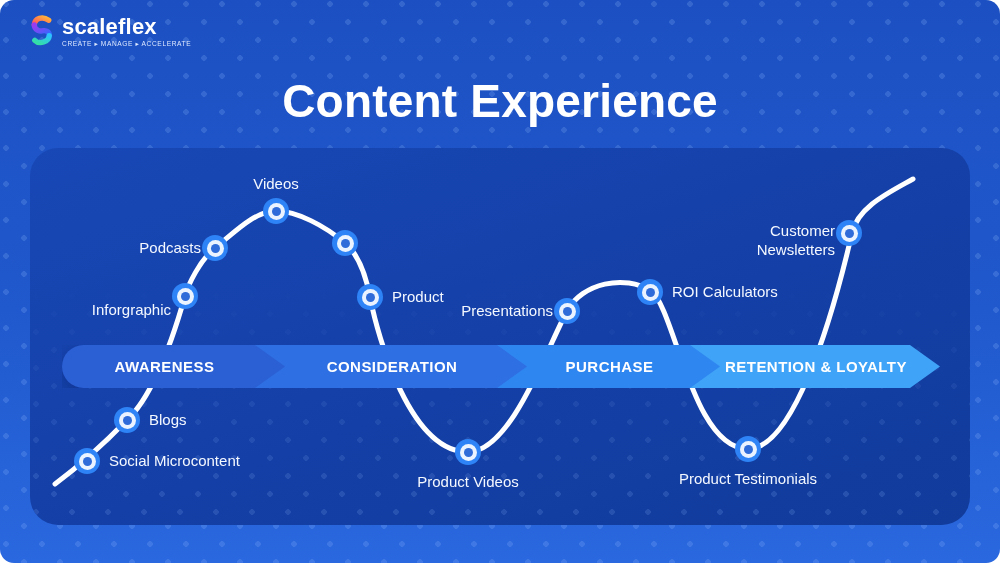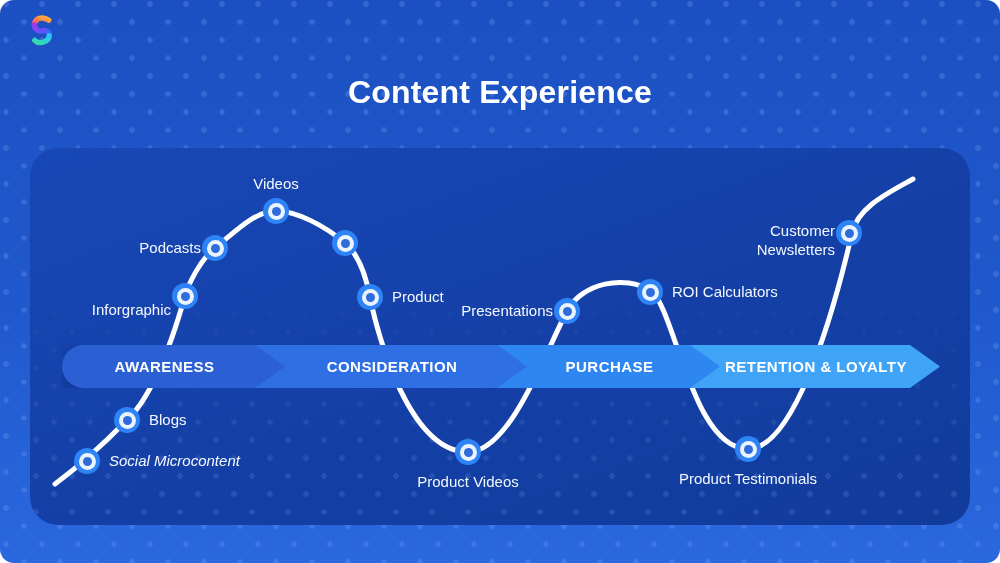--- a/index.html
+++ b/index.html
@@ -21,21 +21,21 @@
   }
 
   
   .logo{position:absolute;left:28px;top:15px;display:flex;align-items:flex-start;gap:7px;}
   .logo-mark{width:27px;height:31px;flex:0 0 auto;}
   .logo-text{display:flex;flex-direction:column;}
   .logo-word{color:#ffffff;font-size:22px;font-weight:bold;line-height:23px;letter-spacing:0.2px;}
   .logo-tag{color:#dfe9ff;font-size:6.6px;letter-spacing:0.62px;margin-top:2px;white-space:nowrap;}
   .title{
     position:absolute;left:0;right:0;top:74px;text-align:center;
-    color:#ffffff;font-size:32px;font-weight:bold;letter-spacing:0.2px;
+    color:#ffffff;font-size:46px;font-weight:bold;letter-spacing:0.2px;
   }
 
   
   .card{
     position:absolute;left:30px;top:148px;width:940px;height:377px;
     border-radius:28px;z-index:1;
     background:linear-gradient(160deg,#1848B6 0%,#143FA6 55%,#113C9C 100%);
   }
   .card::after{
     content:"";position:absolute;inset:0;border-radius:28px;pointer-events:none;
@@ -93,20 +93,24 @@
         </linearGradient>
         <linearGradient id="lg3" x1="1" y1="0" x2="0" y2="1">
           <stop offset="0" stop-color="#2DC2FF"></stop>
             <stop offset="1" stop-color="#35E0A1"></stop>
         </linearGradient>
       </defs>
       <path d="M 20 5 C 14 1, 6.5 3, 6 9.5" fill="none" stroke="url(#lg1)" stroke-width="5.2" stroke-linecap="round"></path>
       <path d="M 6 9.5 C 6 15, 12 16, 14.5 15.2 C 18 14.6, 20.8 16.5, 20.5 20" fill="none" stroke="url(#lg2)" stroke-width="5.2" stroke-linecap="round"></path>
       <path d="M 20.5 20 C 20 26, 11 29, 6.5 24.5" fill="none" stroke="url(#lg3)" stroke-width="5.2" stroke-linecap="round"></path>
     </svg>
+    <div class="logo-text">
+      <span class="logo-word">scaleflex</span>
+      <span class="logo-tag">CREATE ▸ MANAGE ▸ ACCELERATE</span>
+    </div>
   </div>
 
   <div class="title">Content Experience</div>
 
   <div class="card"></div>
 
   <svg class="curve-svg" viewBox="0 0 940 377">
     <path class="curve-path" d="
       M 25 336
       Q 60 310 97 272
@@ -137,21 +141,21 @@
       <span>RETENTION &amp; LOYALTY</span>
     </div>
   </div>
 
   <div class="points" id="points-layer">
       <div class="pt-marker" style="left: 74px; top: 448px;">
         <div class="pt-ring">
           <div class="pt-core"></div>
         </div>
       </div>
-      <div class="pt-label right" style="left: 109px; top: 451px; font-style: italic;">Social Microcontent</div>
+      <div class="pt-label right" style="left: 109px; top: 451px;">Social Microcontent</div>
       <div class="pt-marker" style="left: 114px; top: 407px;">
         <div class="pt-ring">
           <div class="pt-core"></div>
         </div>
       </div>
       <div class="pt-label right" style="left: 149px; top: 410px;">Blogs</div>
       <div class="pt-marker" style="left: 172px; top: 283px;">
         <div class="pt-ring">
           <div class="pt-core"></div>
         </div>

